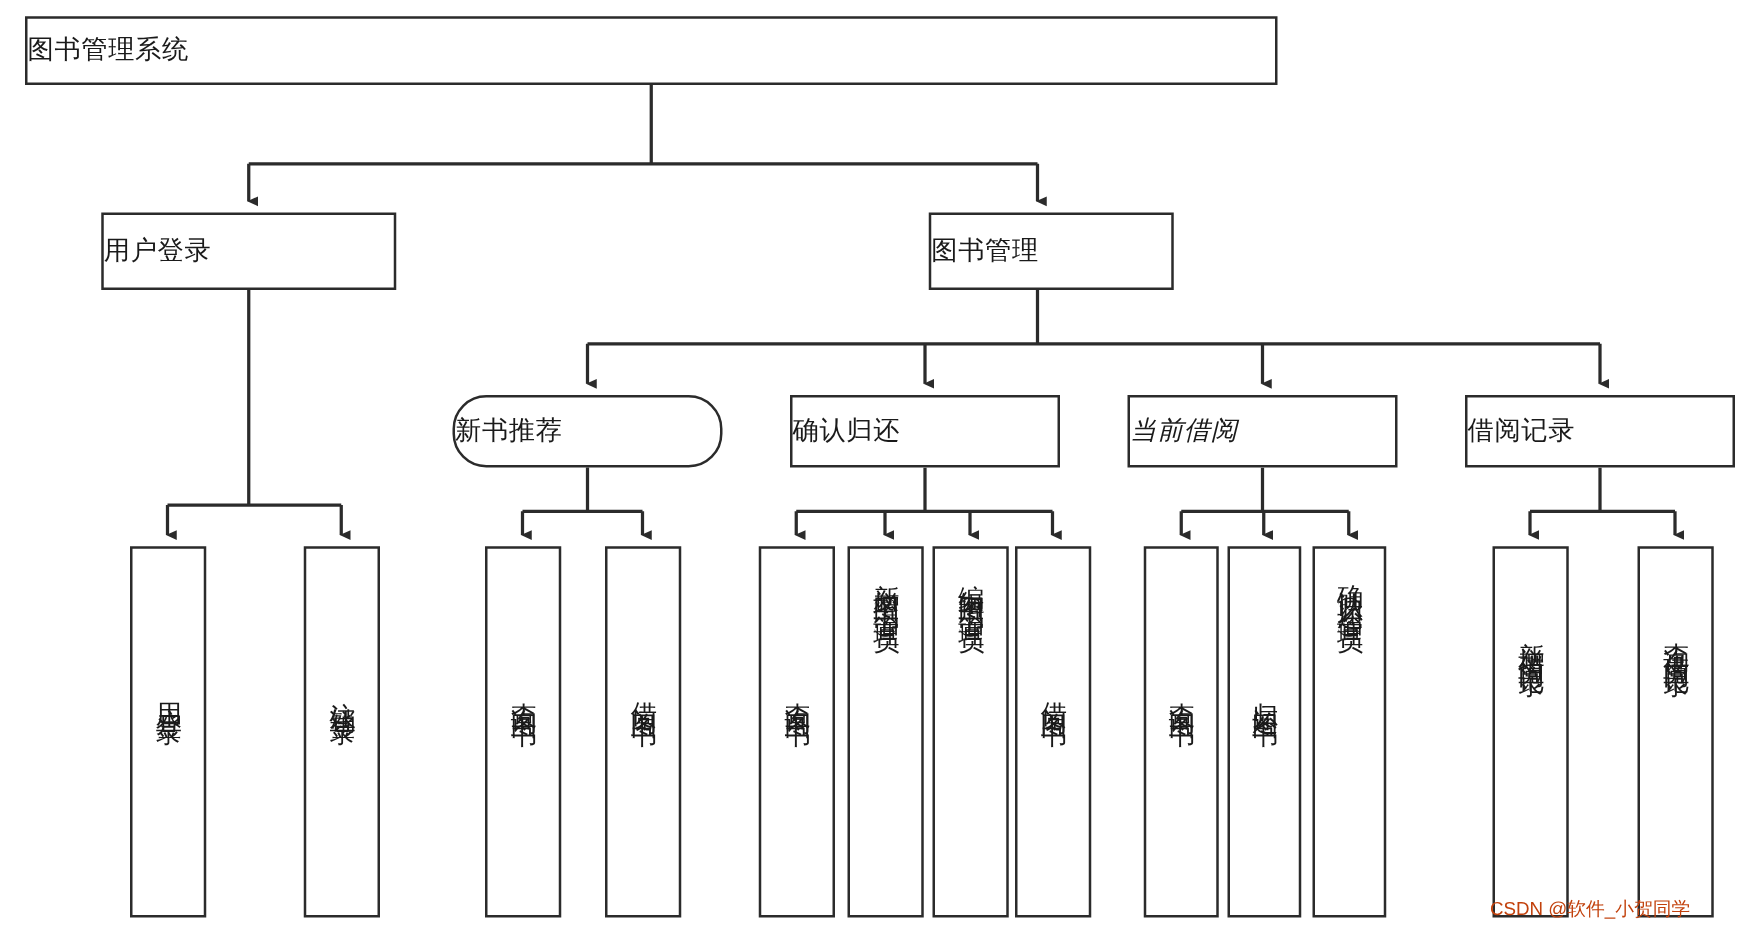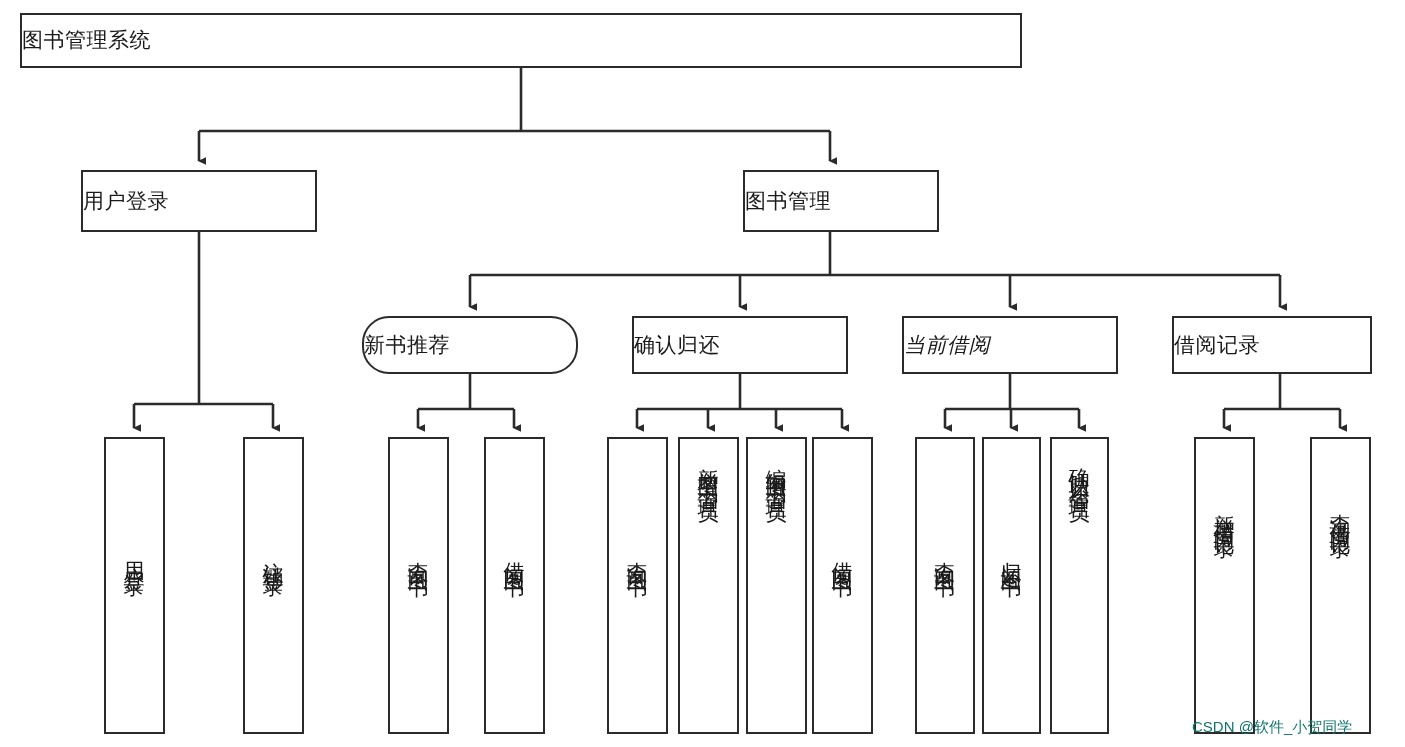--- a/index.html
+++ b/index.html
@@ -67,21 +67,21 @@
     margin-top: 6px;
   }
   .node.vert.short .label {
     margin-top: 100px;
   }
   .node.vert.medium .label {
     margin-top: 52px;
   }
   .watermark {
     position: absolute;
-    color: #0f766e;
+    color: #c2410c;
     font-size: 15px;
     white-space: nowrap;
     user-select: none;
   }
 </style>
 </head>
 <body>
 
 <div id="canvas">
 
@@ -148,21 +148,21 @@
 
   <div class="node horiz" style="left:362px; top:316px; width:216px; height:58px;border-radius:27px;">
     <span class="label">新书推荐</span>
   </div>
   <div class="node horiz" style="left:632px; top:316px; width:216px; height:58px;">
     <span class="label">确认归还</span>
   </div>
   <div class="node horiz" style="left:902px; top:316px; width:216px; height:58px;font-style:italic;">
     <span class="label">当前借阅</span>
   </div>
-  <div class="node horiz" style="left:1172px; top:316px; width:200px; height:58px;">
+  <div class="node horiz" style="left:1172px; top:316px; width:216px; height:58px;">
     <span class="label">借阅记录</span>
   </div>
 
   <div class="node vert short" style="left:104px; top:437px; width:61px; height:297px;">
     <span class="label">用户登录</span>
   </div>
   <div class="node vert short" style="left:243px; top:437px; width:61px; height:297px;">
     <span class="label">注销登录</span>
   </div>
 

